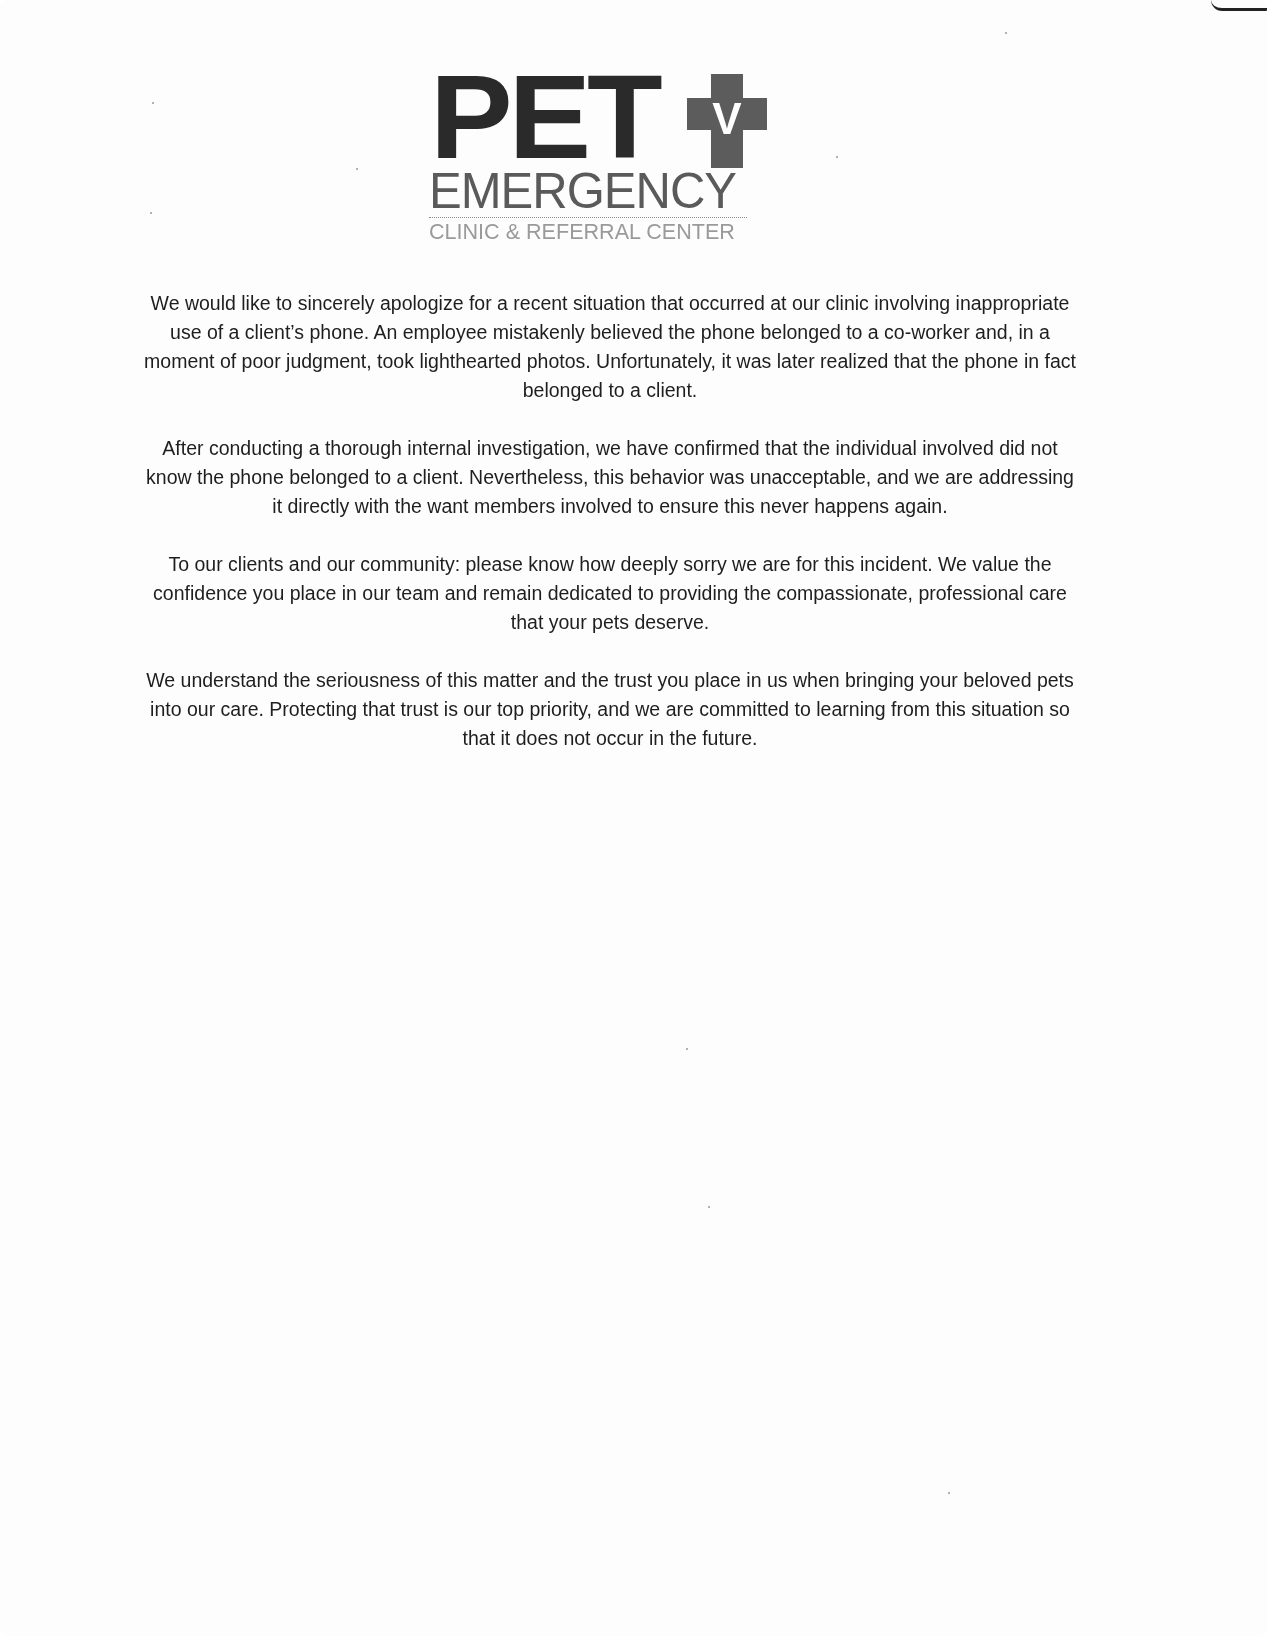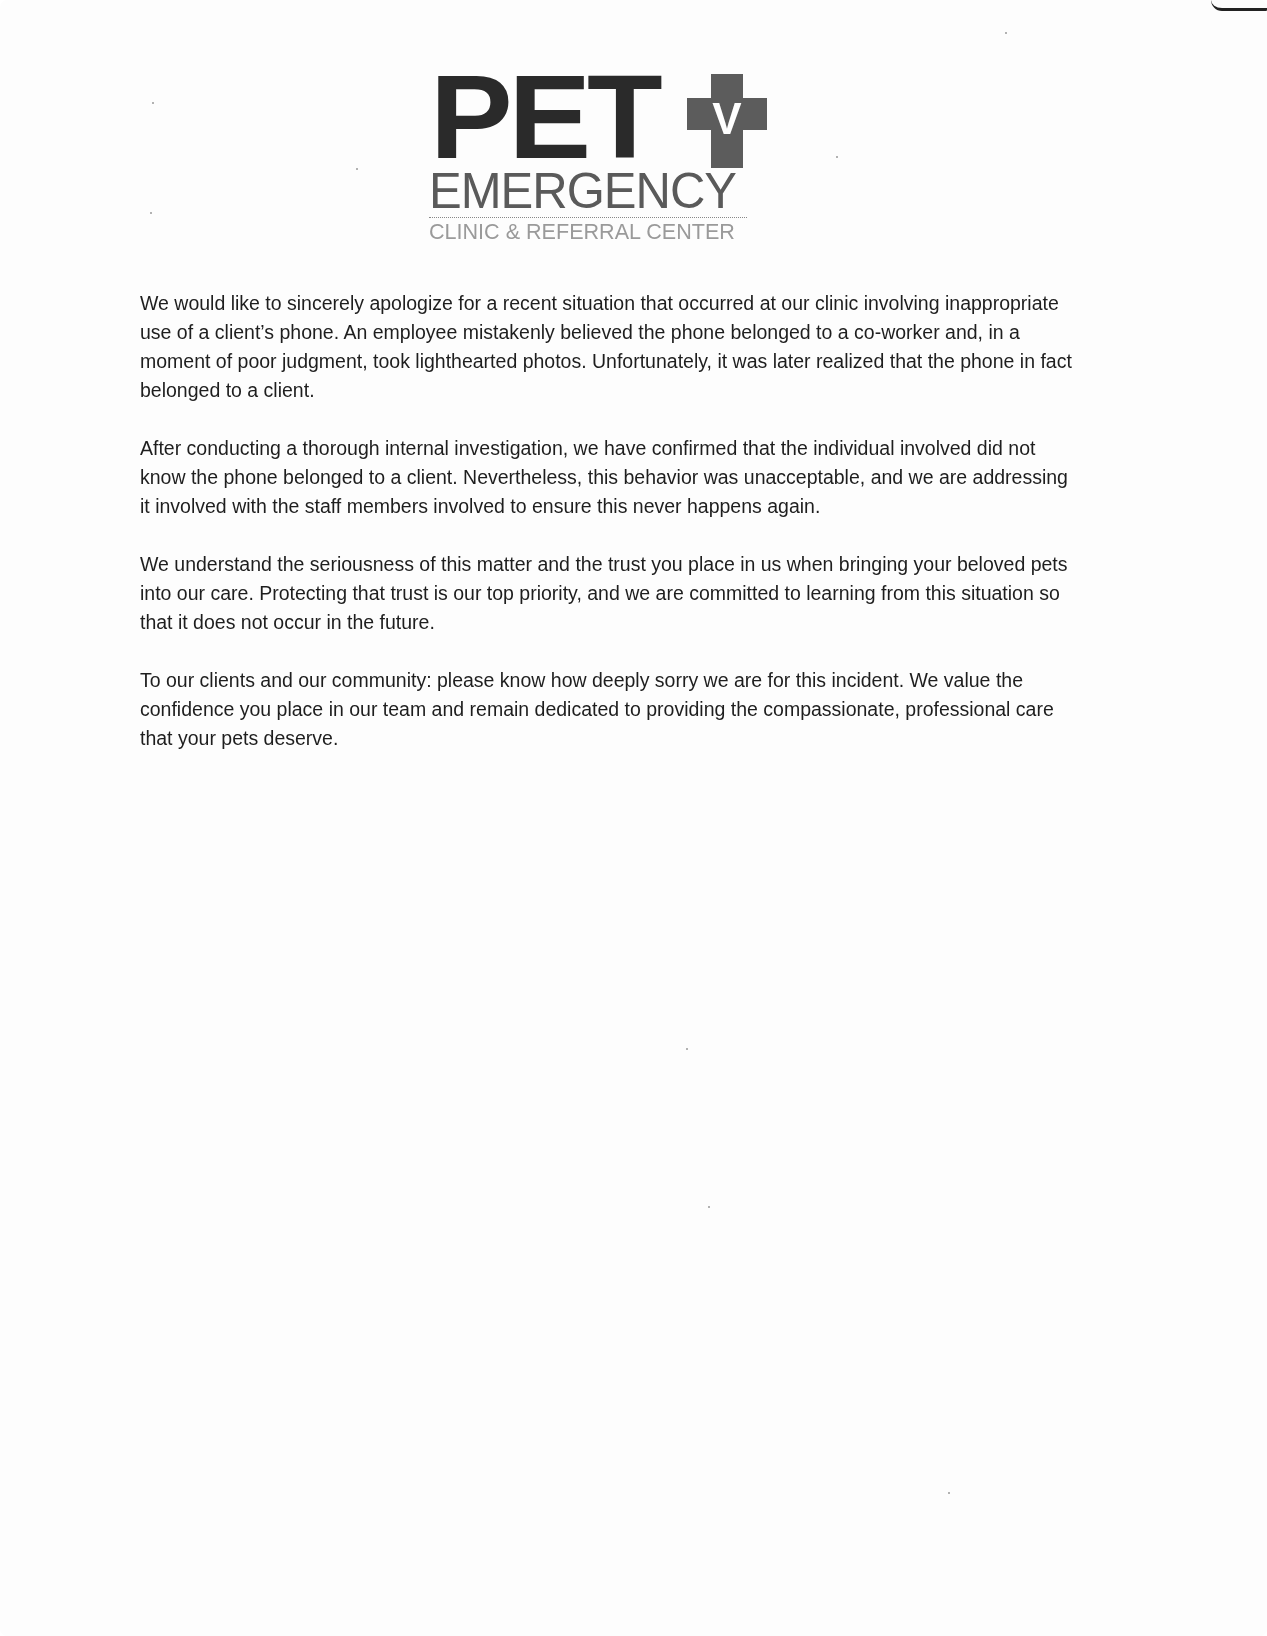--- a/index.html
+++ b/index.html
@@ -37,21 +37,21 @@
   .logo-sub {
     position: absolute; left: 4px; top: 158px;
     font-size: 22px; line-height: 24px; color: #9a9a9a; letter-spacing: 0px;
     transform: scaleX(0.98); transform-origin: left top;
   }
   .letter {
     position: absolute; left: 140px; top: 289px; width: 940px;
     font-family: "Liberation Sans", sans-serif; font-size: 19.5px; line-height: 29px;
     color: #1e1e1e;
   }
-  .letter p { margin: 0 0 29px 0; }
+  .letter p { margin: 0 0 29px 0; text-align: center; }
   .speck { position: absolute; width: 2px; height: 2px; background: #999; border-radius: 1px; }
   .corner-mark {
     position: absolute; right: 0px; top: 0px; width: 56px; height: 8px;
     border-bottom: 3px solid #222; border-radius: 0 0 4px 40px;
   }
 </style>
 </head>
 <body>
 
 <div class="page">
@@ -65,23 +65,23 @@
       <div class="cross-h"></div>
       <div class="cross-letter">V</div>
     </div>
     <div class="logo-emergency">EMERGENCY</div>
     <div class="logo-rule"></div>
     <div class="logo-sub">CLINIC &amp; REFERRAL CENTER</div>
   </div>
 
   <div class="letter">
     <p>We would like to sincerely apologize for a recent situation that occurred at our clinic involving inappropriate use of a client’s phone. An employee mistakenly believed the phone belonged to a co-worker and, in a moment of poor judgment, took lighthearted photos. Unfortunately, it was later realized that the phone in fact belonged to a client.</p>
-    <p>After conducting a thorough internal investigation, we have confirmed that the individual involved did not know the phone belonged to a client. Nevertheless, this behavior was unacceptable, and we are addressing it involved with the staff members involved to ensure this never happens again.</p>
+    <p>After conducting a thorough internal investigation, we have confirmed that the individual involved did not know the phone belonged to a client. Nevertheless, this behavior was unacceptable, and we are addressing it directly with the want members involved to ensure this never happens again.</p>
+    <p>To our clients and our community: please know how deeply sorry we are for this incident. We value the confidence you place in our team and remain dedicated to providing the compassionate, professional care that your pets deserve.</p>
     <p>We understand the seriousness of this matter and the trust you place in us when bringing your beloved pets into our care. Protecting that trust is our top priority, and we are committed to learning from this situation so that it does not occur in the future.</p>
-    <p>To our clients and our community: please know how deeply sorry we are for this incident. We value the confidence you place in our team and remain dedicated to providing the compassionate, professional care that your pets deserve.</p>
   </div>
 
   <div class="speck" style="left:152px;top:102px"></div>
   <div class="speck" style="left:836px;top:156px"></div>
   <div class="speck" style="left:150px;top:212px"></div>
   <div class="speck" style="left:356px;top:168px"></div>
   <div class="speck" style="left:686px;top:1048px"></div>
   <div class="speck" style="left:708px;top:1206px"></div>
   <div class="speck" style="left:948px;top:1492px"></div>
   <div class="speck" style="left:1005px;top:32px"></div>

